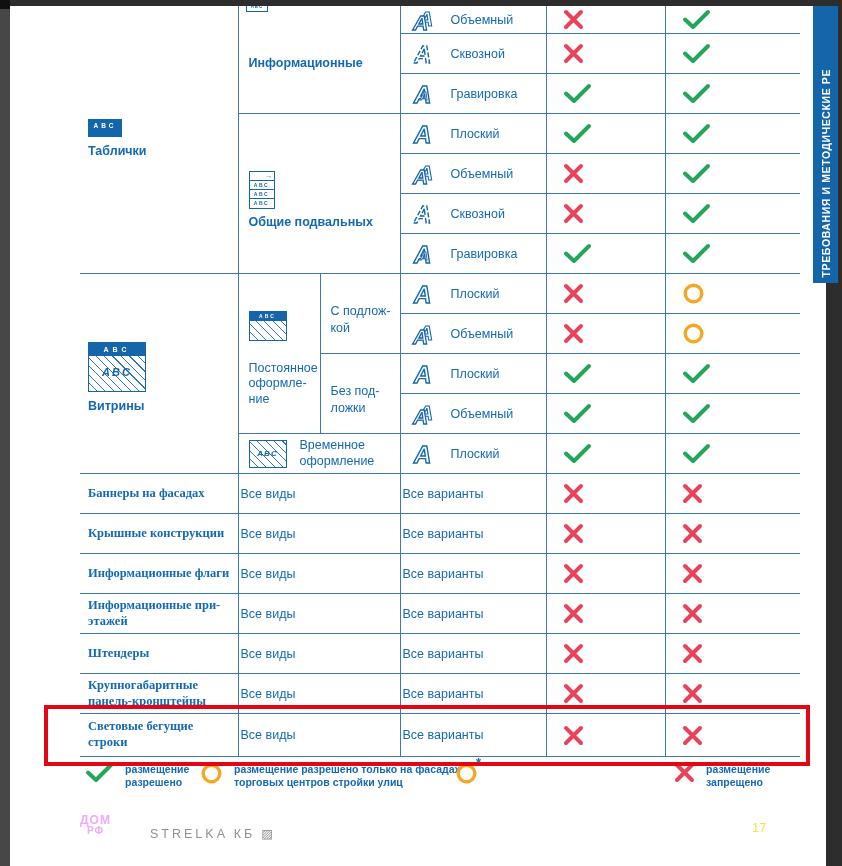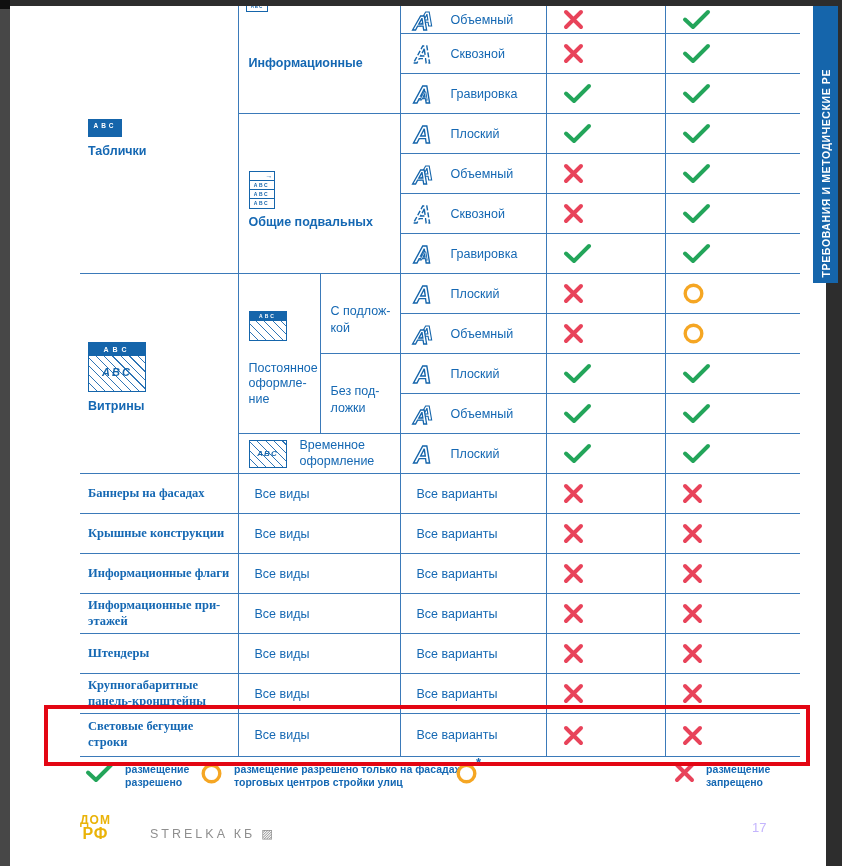--- a/index.html
+++ b/index.html
@@ -29,21 +29,21 @@
   #sign-table td.edge-l { border-left:none; }
   #sign-table td.edge-r { border-right:none; }
 
   td.category, td.group, td.subgroup { vertical-align:top; }
   .cat-pad   { padding:0 6px 0 8px; }
   .grp-pad   { padding:8px 6px 0 10px; }
   .cat-label { font-weight:bold; margin-top:7px; line-height:1.25; }
   .grp-label { font-weight:bold; line-height:1.25; }
   .grp-label.regular { font-weight:normal; }
   .sub-label { line-height:1.3; padding:12px 4px 0 10px; }
-  .plain-pad { padding-left:16px; }
+  .plain-pad { padding-left:2px; }
   td.category-plain { font-weight:bold; line-height:1.25;font-family:Liberation Serif, serif; }
   td.category-plain .inner { padding-left:8px; }
   .kind-inner { display:flex; align-items:center; gap:13px; padding-left:10px; }
   .mark-inner { padding-left:16px; display:flex; align-items:center; }
 
   
   .icon-plate { width:34px; height:18px; background:#1565ab; color:#fff; font-size:6.5px; font-weight:bold;
                 letter-spacing:3px; text-align:center; padding-top:3px; box-sizing:border-box; }
   .icon-pointer { width:26px; height:38px; border:1.3px solid #1565ab; box-sizing:border-box; margin-top:6px; }
   .icon-pointer .p-arrow { height:8px; border-bottom:1.3px solid #1565ab; color:#1565ab; font-size:7px; line-height:7px; text-align:right; padding-right:1px; }
@@ -77,27 +77,27 @@
   
   #legend { position:absolute; left:0; top:762px; width:770px; height:44px; z-index:2; }
   .legend-item { position:absolute; display:flex; align-items:flex-start; gap:11px; }
   .legend-item .l-label { color:#1568b3; font-size:10.5px; font-weight:bold; line-height:1.22; padding-top:1px; }
   .legend-item:nth-child(1){ left:85px; }
   .legend-item:nth-child(2){ left:200px; }
   .legend-item:nth-child(3){ left:455px; }
   .legend-item:nth-child(4){ left:674px; }
 
   
-  .footer-logo { position:absolute; left:80px; top:815px; color:#eab308; font-weight:bold; text-align:center;
+  .footer-logo { position:absolute; left:80px; top:815px; color:#f0abfc; font-weight:bold; text-align:center;
                  line-height:0.95; letter-spacing:1px; z-index:2; }
   .footer-logo .l1 { font-size:12px; }
-  .footer-logo .l2 { font-size:16px; }
+  .footer-logo .l2 { font-size:10px; }
   .footer-brand { position:absolute; left:150px; top:826px; color:#8f8f8f; font-size:12.5px; letter-spacing:3px; z-index:2; }
   .footer-brand .sq { letter-spacing:0; margin-left:6px; }
-  .page-number  { position:absolute; left:752px; top:820px; color:#c4b5fd; font-size:13px; z-index:2; }
+  .page-number  { position:absolute; left:752px; top:820px; color:#fde047; font-size:13px; z-index:2; }
 </style>
 </head>
 <body>
 
 <div class="screen">
   <div class="page"></div>
 
   <div class="partial-icon">ABC</div>
 
   <table id="sign-table">

